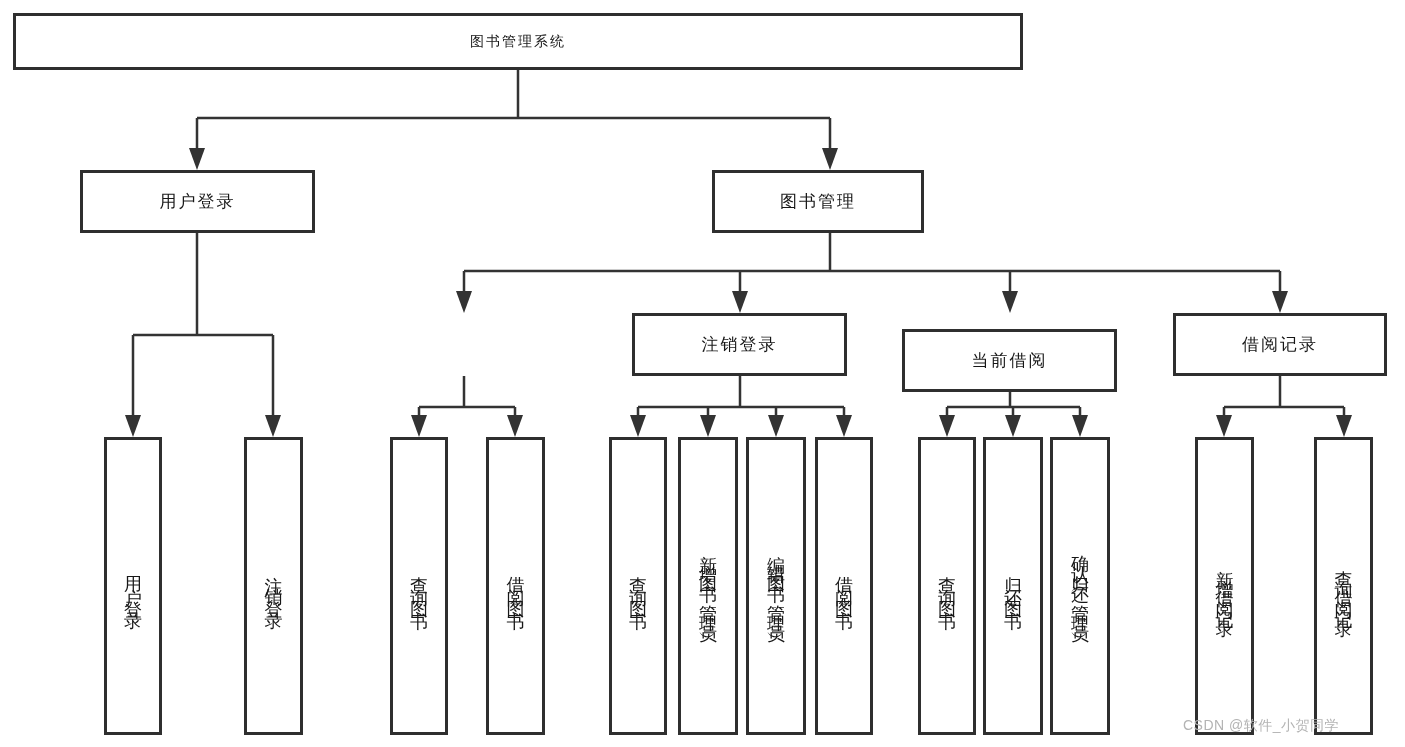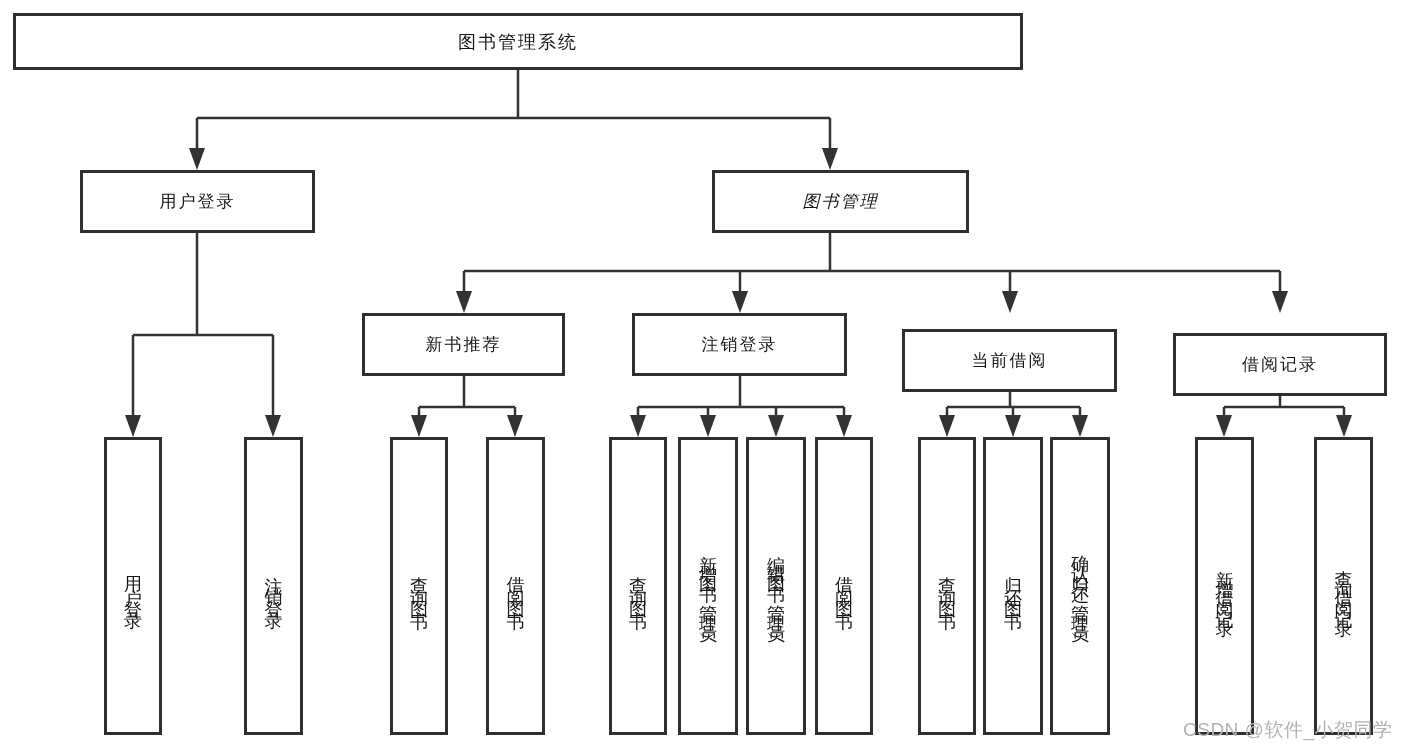--- a/index.html
+++ b/index.html
@@ -30,62 +30,62 @@
     align-items: center;
     justify-content: center;
     color: #171717;
     z-index: 1;
   }
   .hbox {
     font-size: 17px;
     letter-spacing: 2px;
   }
   .root-box {
-    font-size: 18px;
+    font-size: 14px;
   }
   .vbox {
     top: 437px;
     height: 298px;
     writing-mode: vertical-rl;
     text-orientation: mixed;
     font-size: 18px;
     line-height: 1;
     letter-spacing: 12px;
     text-align: center;
   }
   .vbox.long { letter-spacing: 10px; }
 
   
   #n-root { left: 13px;  top: 13px;  width: 1010px; height: 57px; }
   #n-l2a  { left: 80px;  top: 170px; width: 235px;  height: 63px; }
-  #n-l2b  { left: 712px; top: 170px; width: 257px;  height: 63px; font-style: italic; }
+  #n-l2b  { left: 712px; top: 170px; width: 212px;  height: 63px; }
   #n-l3a  { left: 362px; top: 313px; width: 203px;  height: 63px; }
   #n-l3b  { left: 632px; top: 313px; width: 215px;  height: 63px; }
   #n-l3c  { left: 902px; top: 313px; width: 215px;  height: 63px; margin-top: 16px; }
-  #n-l3d  { left: 1173px; top: 313px; width: 214px; height: 63px; margin-top: 20px; }
+  #n-l3d  { left: 1173px; top: 313px; width: 214px; height: 63px; }
 
   #lf-a1 { left: 104px;  width: 58px; }
   #lf-a2 { left: 244px;  width: 59px; }
   #lf-b1 { left: 390px;  width: 58px; }
   #lf-b2 { left: 486px;  width: 59px; }
   #lf-c1 { left: 609px;  width: 58px; }
   #lf-c2 { left: 678px;  width: 60px; }
   #lf-c3 { left: 746px;  width: 60px; }
   #lf-c4 { left: 815px;  width: 58px; }
   #lf-d1 { left: 918px;  width: 58px; }
   #lf-d2 { left: 983px;  width: 60px; }
   #lf-d3 { left: 1050px; width: 60px; }
   #lf-e1 { left: 1195px; width: 59px; }
   #lf-e2 { left: 1314px; width: 59px; }
 
   #watermark {
     position: absolute;
     left: 1183px;
     top: 717px;
-    font-size: 19px;
+    font-size: 14px;
     letter-spacing: 0.5px;
     color: #b3b3b3;
     z-index: 3;
     white-space: nowrap;
   }
 </style>
 </head>
 <body>
 
 <div id="canvas">
@@ -131,21 +131,20 @@
       <polygon points="1216,415 1232,415 1224,437"></polygon>
       <polygon points="1336,415 1352,415 1344,437"></polygon>
     </g>
   </svg>
 
   <div id="n-root" class="box hbox root-box">图书管理系统</div>
 
   <div id="n-l2a" class="box hbox">用户登录</div>
   <div id="n-l2b" class="box hbox">图书管理</div>
 
-  <div id="n-l3a" class="box hbox">新书推荐</div>
   <div id="n-l3b" class="box hbox">注销登录</div>
   <div id="n-l3c" class="box hbox">当前借阅</div>
   <div id="n-l3d" class="box hbox">借阅记录</div>
 
   <div id="lf-a1" class="box vbox">用户登录</div>
   <div id="lf-a2" class="box vbox">注销登录</div>
 
   <div id="lf-b1" class="box vbox">查询图书</div>
   <div id="lf-b2" class="box vbox">借阅图书</div>
 

